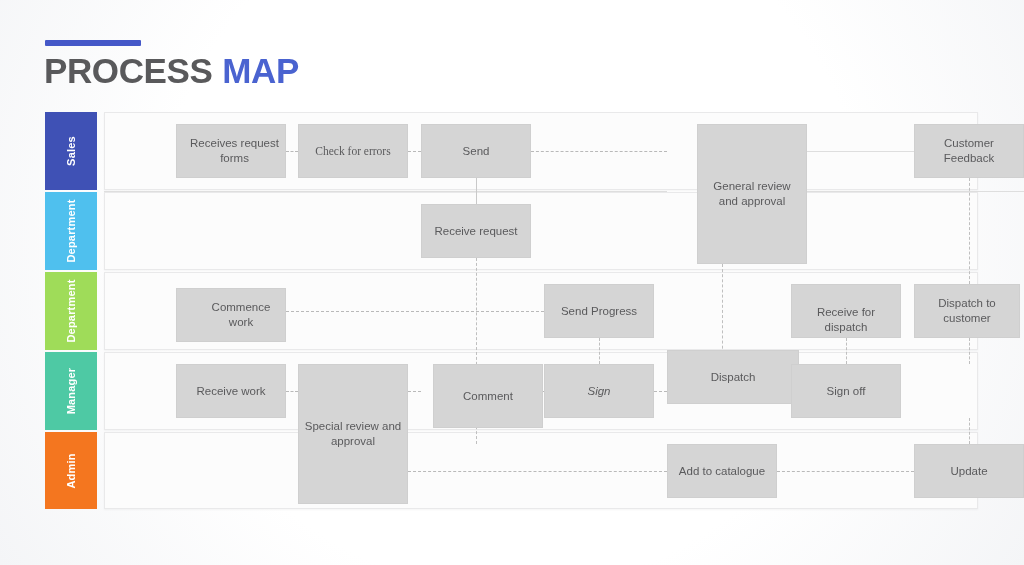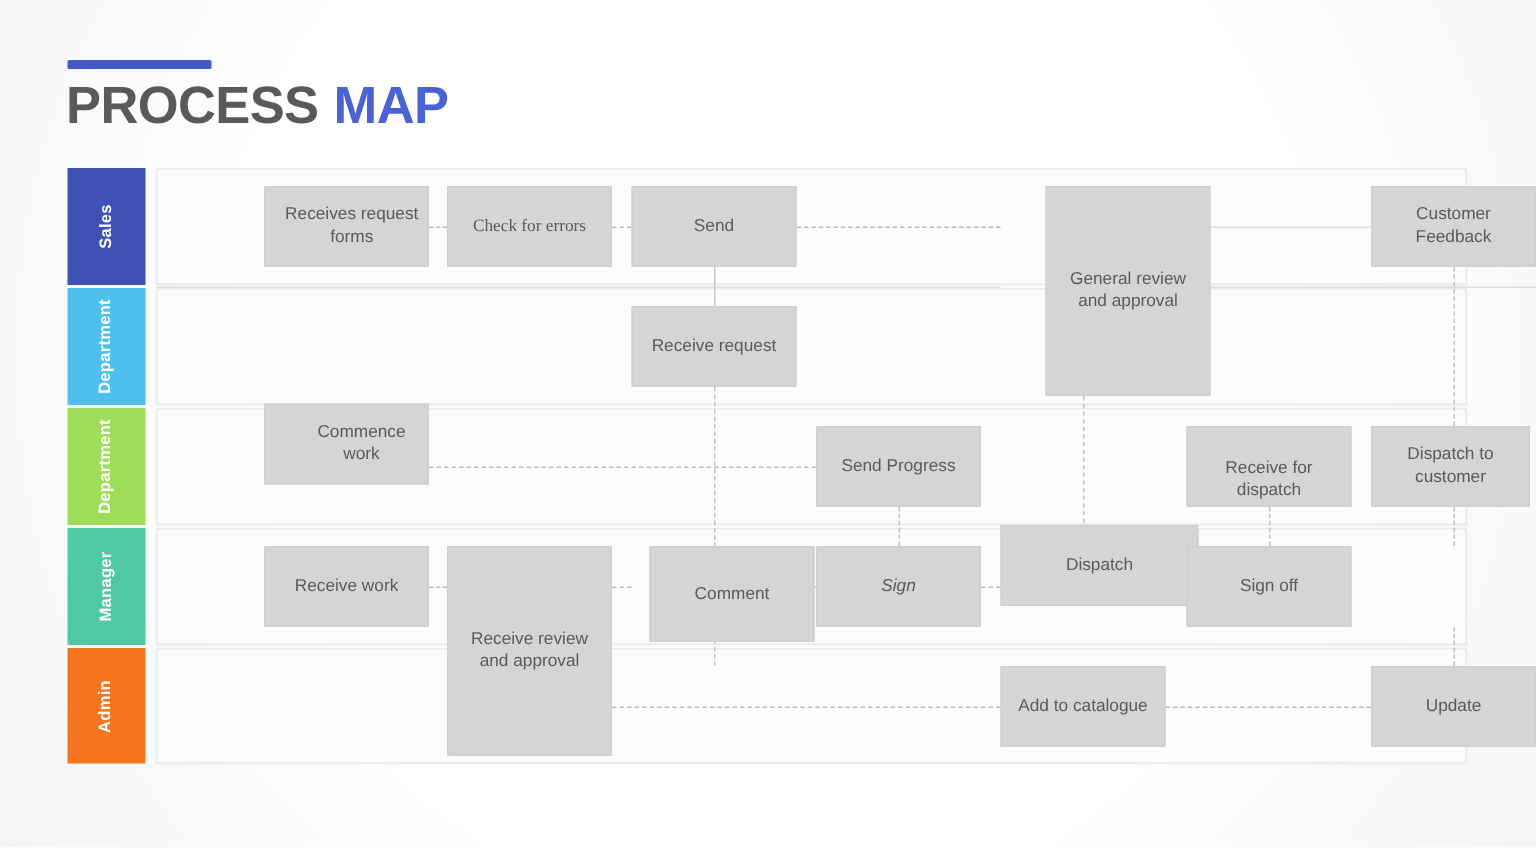--- a/index.html
+++ b/index.html
@@ -145,37 +145,37 @@
     </div>
     <div class="box" style="left: 652px; top: 12px; width: 110px; height: 140px;">
       <span>General review and approval</span>
     </div>
     <div class="box" style="left: 869px; top: 12px; width: 110px; height: 54px;">
       <span>Customer Feedback</span>
     </div>
     <div class="box" style="left: 376px; top: 92px; width: 110px; height: 54px;">
       <span>Receive request</span>
     </div>
-    <div class="box" style="left: 131px; top: 157px; width: 110px; height: 54px; padding-left: 25px;">
+    <div class="box" style="left: 131px; top: 176px; width: 110px; height: 54px; padding-left: 25px;">
       <span>Commence work</span>
     </div>
     <div class="box" style="left: 499px; top: 172px; width: 110px; height: 54px;">
       <span>Send Progress</span>
     </div>
     <div class="box" style="left: 746px; top: 172px; width: 110px; height: 54px; align-items: flex-end;">
       <span>Receive for dispatch</span>
     </div>
     <div class="box" style="left: 869px; top: 172px; width: 106px; height: 54px;">
       <span>Dispatch to customer</span>
     </div>
     <div class="box" style="left: 131px; top: 252px; width: 110px; height: 54px;">
       <span>Receive work</span>
     </div>
     <div class="box" style="left: 253px; top: 252px; width: 110px; height: 140px;">
-      <span>Receive review and approval</span>
+      <span>Special review and approval</span>
     </div>
     <div class="box" style="left: 376px; top: 252px; width: 110px; height: 64px; margin-left: 12px;">
       <span>Comment</span>
     </div>
     <div class="box" style="left: 499px; top: 252px; width: 110px; height: 54px; font-style: italic;">
       <span>Sign</span>
     </div>
     <div class="box" style="left: 622px; top: 238px; width: 132px; height: 54px;">
       <span>Dispatch</span>
     </div>

